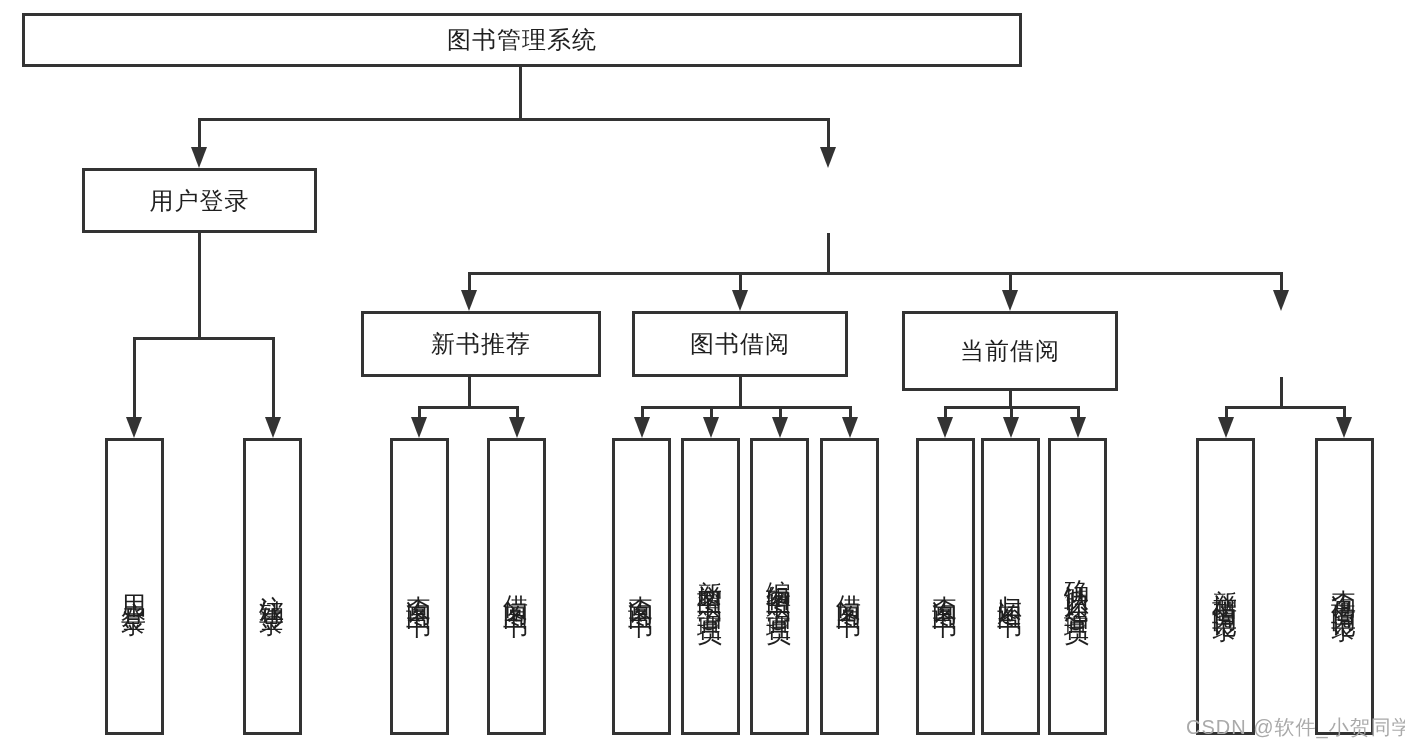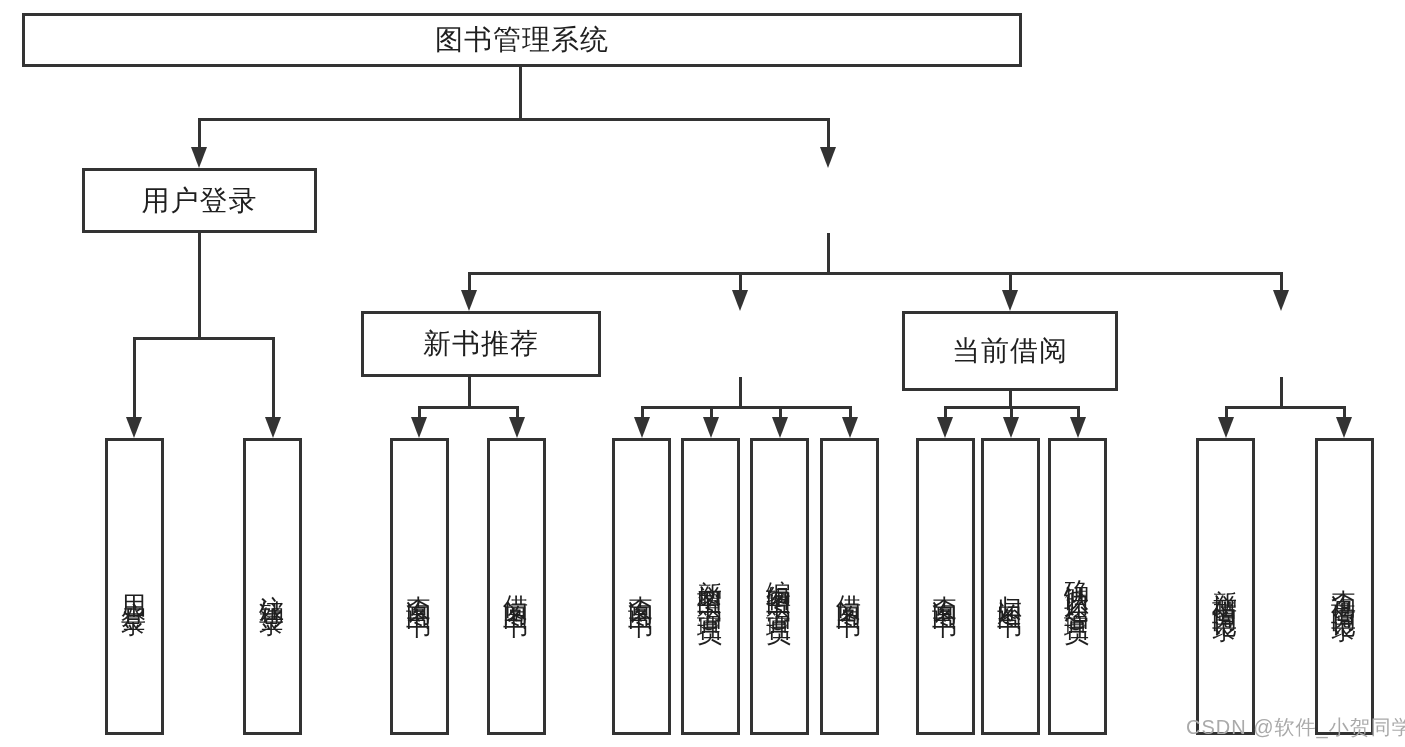--- a/index.html
+++ b/index.html
@@ -17,21 +17,21 @@
     overflow:hidden;
   }
   .box{
     position:absolute;
     box-sizing:border-box;
     border:3px solid var(--line);
     background:#fff;
     display:flex;align-items:center;justify-content:center;
   }
   .hlbl{
-    font-size:28px;color:var(--text);letter-spacing:1px;white-space:nowrap;
+    font-size:24px;color:var(--text);letter-spacing:1px;white-space:nowrap;
   }
   .vlbl{
     writing-mode:vertical-rl;
     text-orientation:mixed;
     font-size:25px;
     letter-spacing:6px;
     color:var(--text);
     white-space:nowrap;
   }
   .vline,.hline{position:absolute;background:var(--line);}
@@ -114,20 +114,23 @@
     <span class="hlbl">图书管理系统</span>
   </div>
 
   <div class="box" style="left:82px;top:168px;width:235px;height:65px">
     <span class="hlbl">用户登录</span>
   </div>
 
   <div class="box" style="left:361px;top:311px;width:240px;height:66px">
     <span class="hlbl">新书推荐</span>
   </div>
+  <div class="box" style="left:632px;top:311px;width:216px;height:66px">
+    <span class="hlbl">图书借阅</span>
+  </div>
   <div class="box" style="left:902px;top:311px;width:216px;height:80px">
     <span class="hlbl">当前借阅</span>
   </div>
 
   <div class="box" style="left:105px;top:438px;width:59px;height:297px">
     <span class="vlbl">用户登录</span>
   </div>
   <div class="box" style="left:243px;top:438px;width:59px;height:297px">
     <span class="vlbl">注销登录</span>
   </div>

